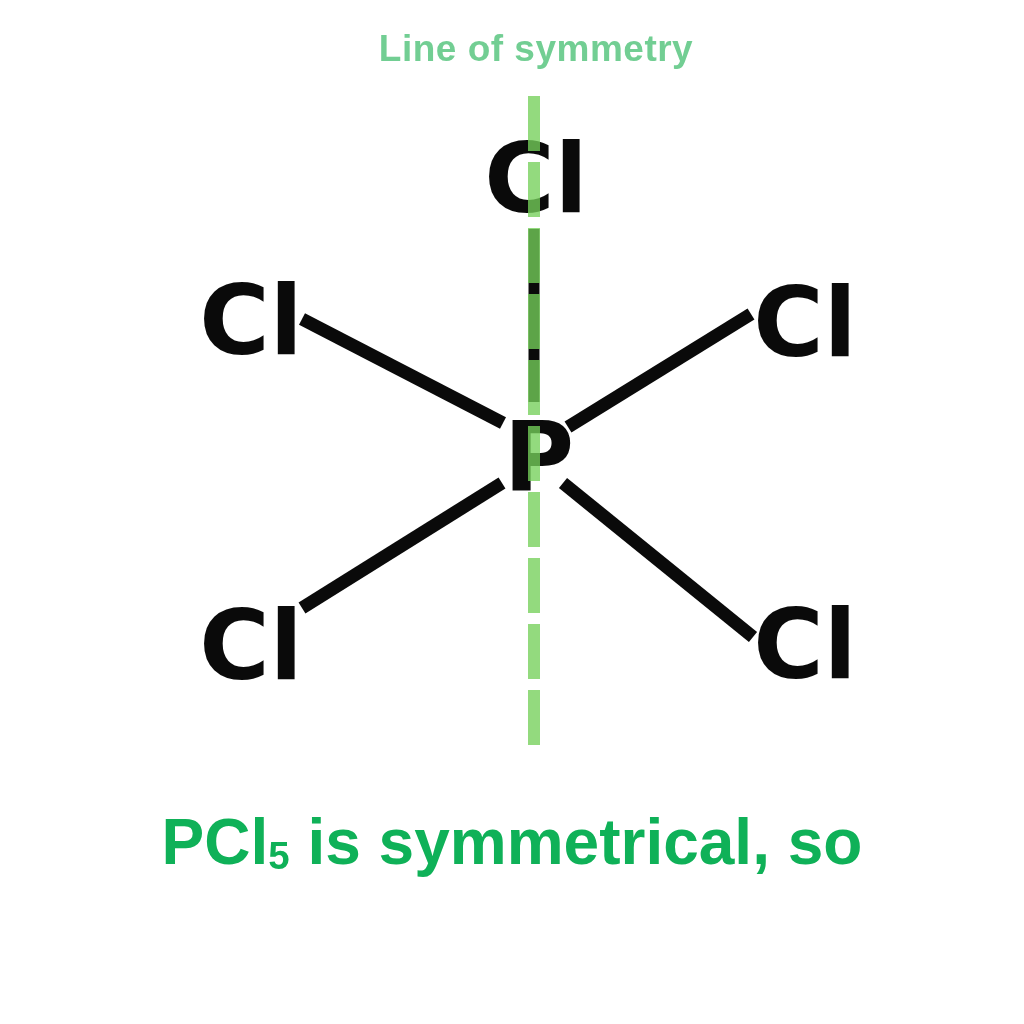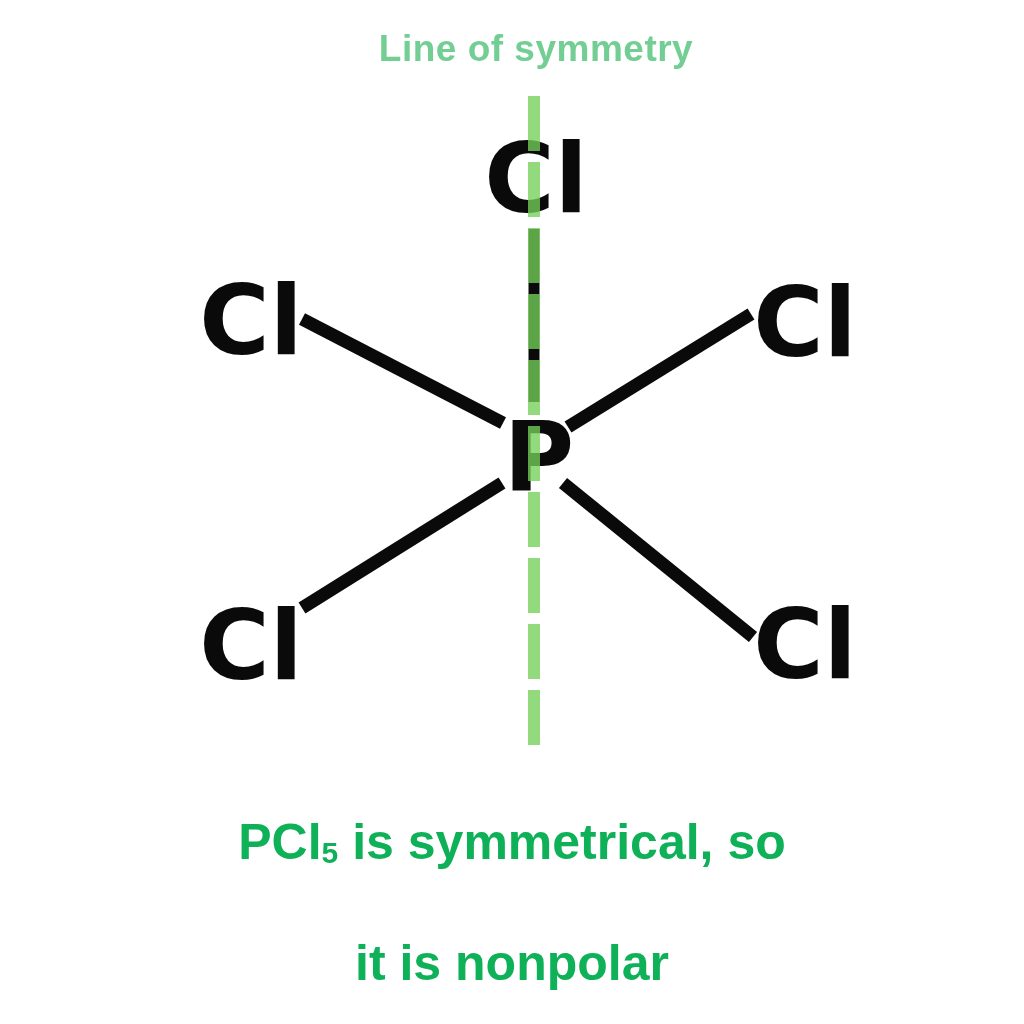--- a/index.html
+++ b/index.html
@@ -61,21 +61,21 @@
     stroke-dasharray: 55 11;
     stroke-linecap: butt;
     fill: none;
   }
   .caption {
     position: absolute;
     top: 787px;
     left: 0;
     width: 100%;
     text-align: center;
-    font-size: 50px;
+    font-size: 64px;
     font-weight: bold;
     line-height: 110px;
     color: var(--caption-green, #0fb158);
   }
   .caption .sub {
     font-size: 0.6em;
     vertical-align: -0.12em;
   }
 </style>
 </head>
@@ -98,16 +98,15 @@
     <text class="atom" x="805" y="356">Cl</text>
     <text class="atom" x="251" y="679">Cl</text>
     <text class="atom" x="805" y="678">Cl</text>
     <text class="atom" x="539" y="490">P</text>
 
     <line class="dash-line" x1="534" y1="96" x2="534" y2="755"></line>
   </svg>
 
   <div class="caption">
     <div class="caption-line1"><span>PCl</span><span class="sub">5</span><span> is symmetrical, so</span></div>
-    <div class="caption-line2">it is nonpolar</div>
   </div>
 
 </div>
 
 </body></html>

